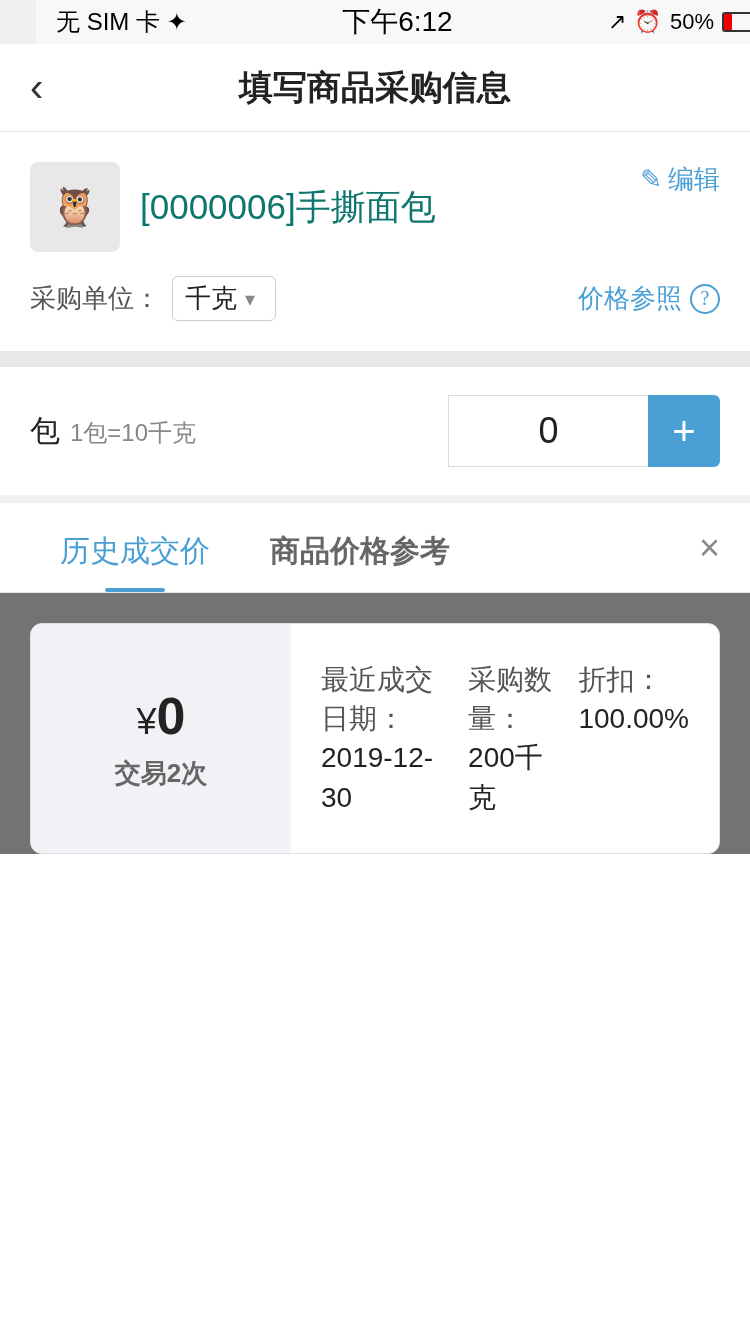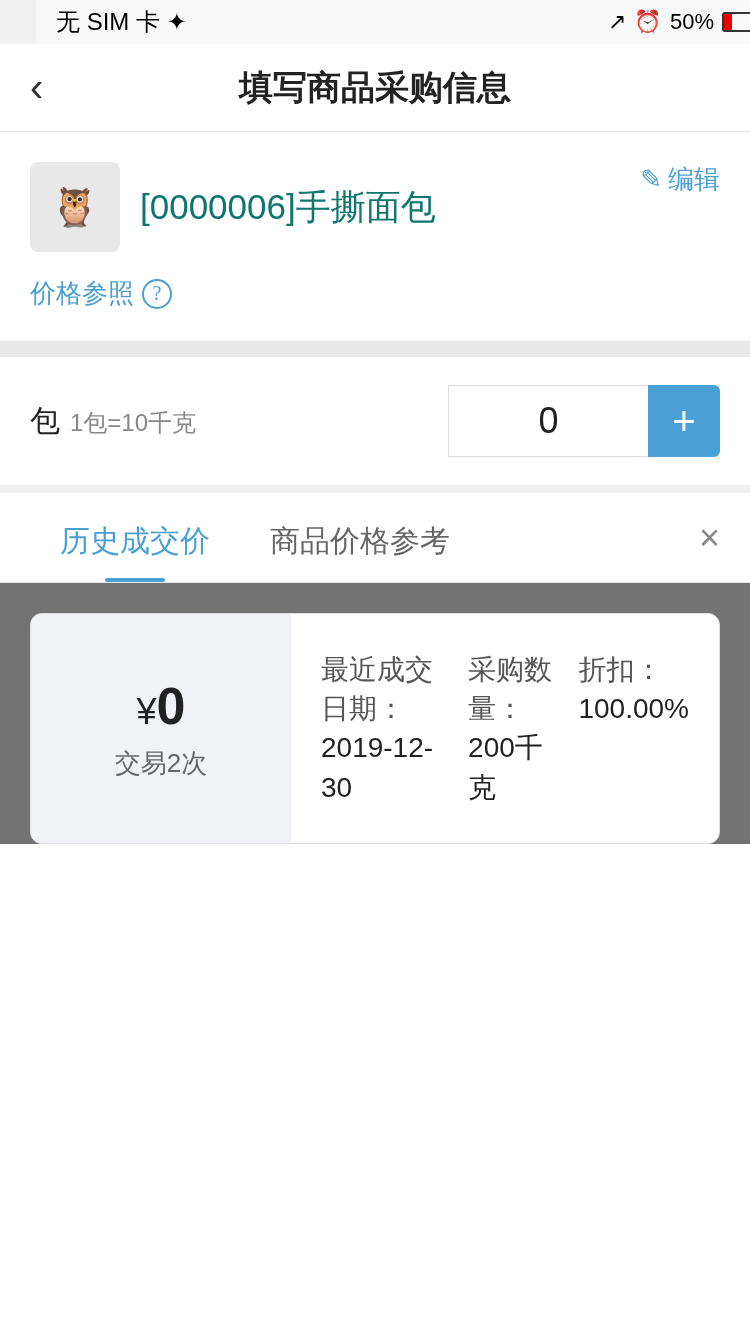--- a/index.html
+++ b/index.html
@@ -262,20 +262,21 @@
       border-bottom: 1px solid #e5e5e5;
       padding: 0 30px;
       position: relative;
     }
     .tab-item {
       padding: 28px 30px 20px;
       font-size: 30px;
       color: #666;
       cursor: pointer;
       position: relative;
+      font-weight: bold;
     }
     .tab-item.active {
       color: #4a9fd4;
       font-weight: 500;
     }
     .tab-item.active::after {
       content: '';
       position: absolute;
       bottom: 0;
       left: 50%;
@@ -322,20 +323,21 @@
       color: #222;
     }
     .price-amount .currency {
       font-size: 36px;
       font-weight: 400;
     }
     .trade-count {
       font-size: 26px;
       color: #666;
       margin-top: 10px;
+      font-weight: bold;
     }
     .card-right {
       flex: 1;
       padding: 36px 30px;
       display: flex;
       flex-direction: row;
       gap: 18px;
     }
     .card-row {
       font-size: 28px;
@@ -357,20 +359,21 @@
       min-height: 600px;
     }
   </style>
 </head>
 <body>
 
 <div class="status-bar">
   <div class="status-left">
     <span>无 SIM 卡 ✦</span>
   </div>
+  <div class="status-center">下午6:12</div>
   <div class="status-right">
     <span>↗</span>
     <span>⏰</span>
     <span>50%</span>
     <span class="battery-icon">
       <span class="battery-fill"></span>
     </span>
   </div>
 </div>
 
@@ -386,20 +389,27 @@
         <span class="owl-icon">🦉</span>
       </div>
       <span class="product-name">[0000006]手撕面包</span>
     </div>
     <div class="edit-btn">
       <span>✎</span>
       <span>编辑</span>
     </div>
   </div>
   <div class="product-meta">
+    <div class="unit-row">
+      <span class="unit-label">采购单位：</span>
+      <div class="unit-select">
+        <span>千克</span>
+        <span class="unit-arrow">▾</span>
+      </div>
+    </div>
     <div class="price-ref">
       <span>价格参照</span>
       <div class="help-icon">
         <span>?</span>
       </div>
     </div>
   </div>
 </div>
 
 <div class="section-divider"></div>

